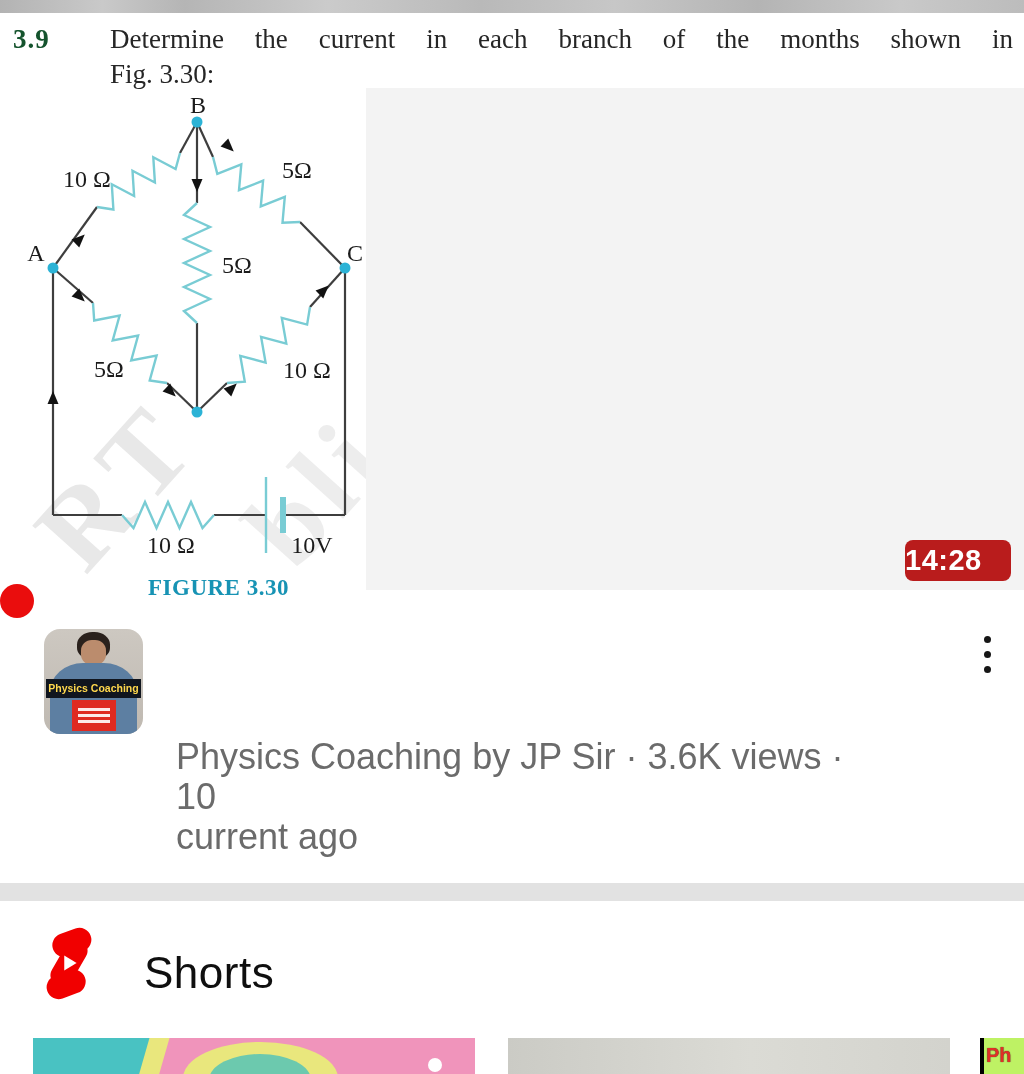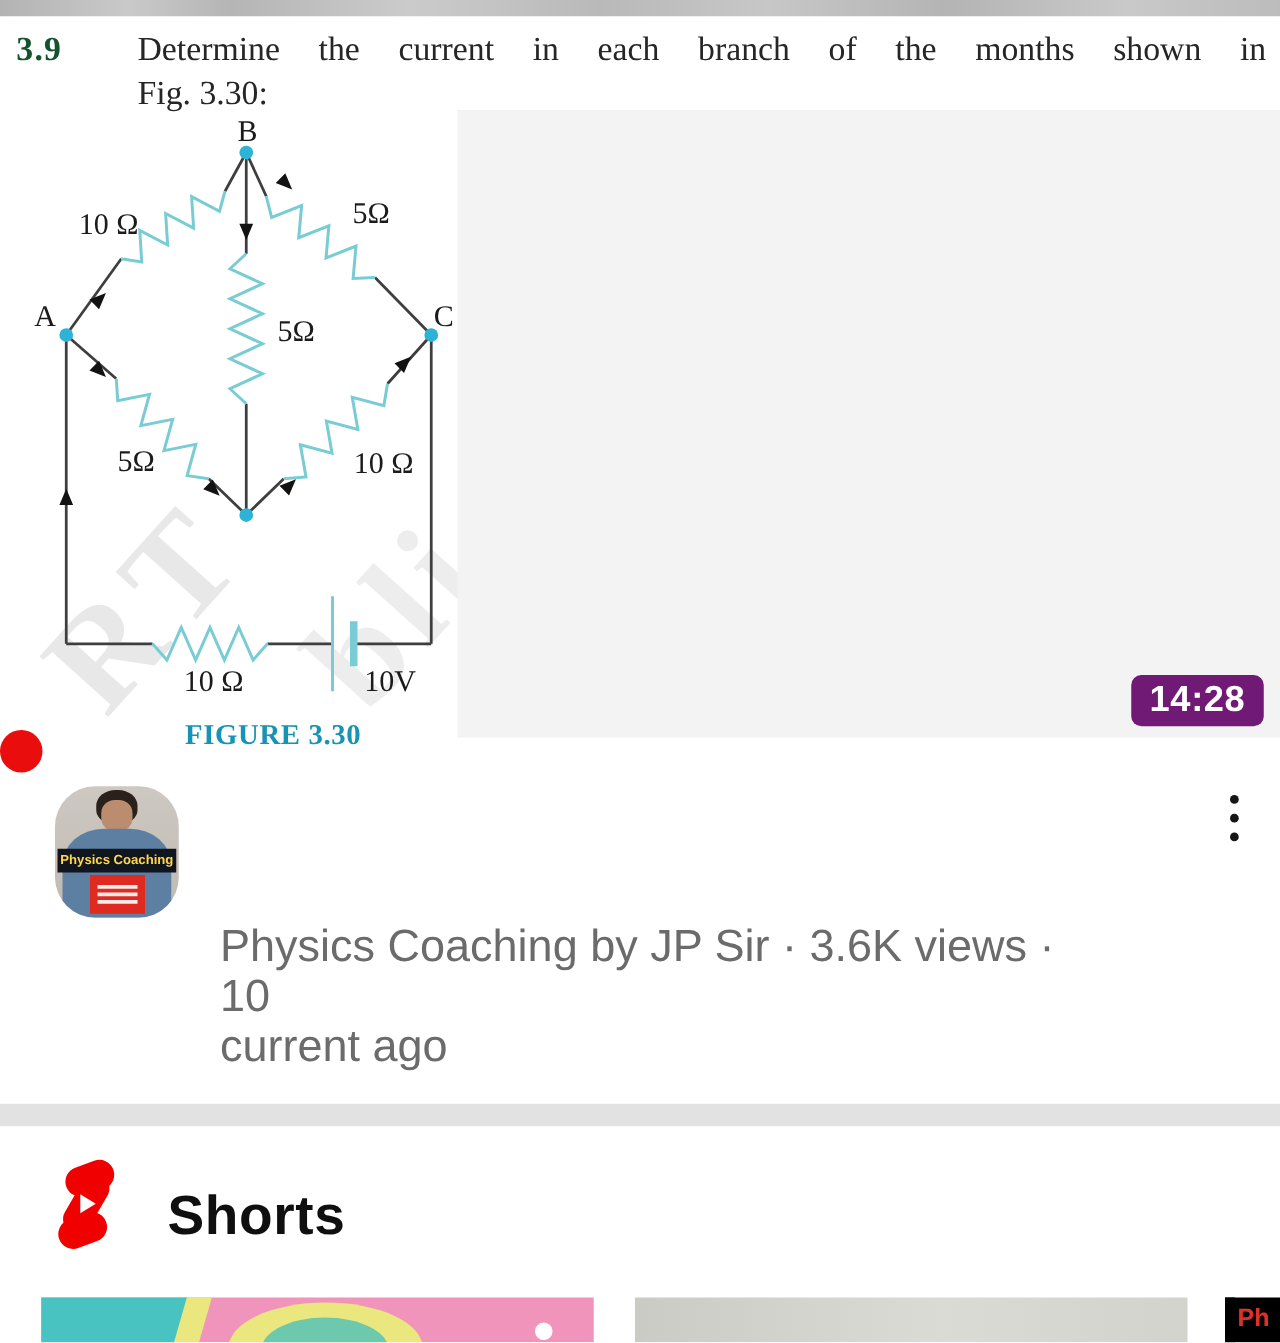--- a/index.html
+++ b/index.html
@@ -21,56 +21,56 @@
            text-align:justify;text-align-last:justify;word-spacing:6px}
   #q-line2{left:110px;top:59px;font-size:27px;color:#262626}
   #wm-left{left:28px;top:420px;font-size:112px;color:rgba(110,110,110,.16);
            transform:rotate(-48deg);letter-spacing:14px;font-weight:bold}
   #wm-right{left:242px;top:428px;font-size:112px;color:rgba(110,110,110,.12);
            transform:rotate(-48deg);letter-spacing:8px;font-weight:bold}
   #gray-panel{left:366px;top:88px;width:658px;height:502px;background:#f3f3f3}
   #circuit{left:0;top:0;width:380px;height:620px}
   .clab{font-family:"Liberation Serif",serif;font-size:24px;fill:#1b1b1b}
   #fig-caption{left:148px;top:575px;font-size:23px;font-weight:bold;color:#1793b4;letter-spacing:.5px}
-  #duration-badge{left:905px;top:540px;width:106px;height:41px;background:#701a75;border-radius:8px;
-    color:#fff;font-size:29px;font-weight:bold;text-align:center;line-height:41px;letter-spacing:.5px}
+  #duration-badge{left:905px;top:540px;width:106px;height:41px;background:#b91c1c;border-radius:8px;
+    color:#fff;font-size:29px;font-weight:bold;line-height:41px;letter-spacing:.5px}
   #red-dot{left:0;top:584px;width:34px;height:34px;border-radius:50%;background:#ea0d0d}
 
   
-  #avatar{left:44px;top:629px;width:99px;height:105px;border-radius:32px;overflow:hidden;
+  #avatar{left:44px;top:629px;width:99px;height:105px;border-radius:16px;overflow:hidden;
           background:linear-gradient(180deg,#cdc8c1,#bfb9b1)}
   .av-hair{position:absolute;left:33%;top:3%;width:34%;height:26%;background:#2a211c;border-radius:46% 46% 40% 40%}
   .av-face{position:absolute;left:37%;top:10%;width:26%;height:24%;background:#bb8c6d;border-radius:42%}
   .av-shirt{position:absolute;left:6%;top:32%;width:88%;height:72%;background:#5d7fa2;border-radius:38% 38% 0 0}
   .av-banner{position:absolute;left:2%;top:48%;width:96%;height:18%;background:#10151e;color:#ffd84d;
              font-size:10.5px;font-weight:bold;text-align:center;line-height:19px;white-space:nowrap;overflow:hidden}
   .av-red{position:absolute;left:28%;top:68%;width:45%;height:29%;background:#df2a21;
           display:flex;flex-direction:column;justify-content:center;align-items:center;gap:3px}
   .av-red i{display:block;width:70%;height:3px;background:rgba(255,255,255,.9)}
   #title{left:176px;top:630px;width:785px;font-size:31px;font-weight:bold;color:#0d0d0d;line-height:46px}
   #kebab{left:984px;top:636px;cursor:pointer}
   #kebab i{display:block;width:7px;height:7px;border-radius:50%;background:#161616;margin-bottom:8px}
   #meta{left:176px;top:737px;width:700px;font-size:36px;color:#6b6b6b;line-height:40px}
 
   #divider{left:0;top:883px;width:1024px;height:18px;background:#e2e2e2}
 
   
   #shorts-logo{left:45px;top:923px;width:48px;height:80px}
-  #shorts-label{left:134px;top:948px;font-size:44px;font-weight:bold;color:#0f0f0f;letter-spacing:.5px}
+  #shorts-label{left:144px;top:948px;font-size:44px;font-weight:normal;color:#0f0f0f;letter-spacing:.5px}
 
   
   #thumb1{left:33px;top:1038px;width:442px;height:36px;background:#f094bb;overflow:hidden}
   .t1b{position:absolute;left:-22px;top:-42px;width:152px;height:108px;background:#e9e77d;transform:rotate(16deg)}
   .t1a{position:absolute;left:-12px;top:-34px;width:122px;height:96px;background:#49c2c2;transform:rotate(16deg)}
   .t1c{position:absolute;left:150px;top:4px;width:155px;height:72px;background:#e9e77d;border-radius:50%}
   .t1d{position:absolute;left:176px;top:16px;width:102px;height:52px;background:#6cc9ae;border-radius:50%}
   .t1e{position:absolute;left:395px;top:20px;width:14px;height:14px;border-radius:50%;background:#fff}
   #thumb2{left:508px;top:1038px;width:442px;height:36px;
           background:linear-gradient(90deg,#cbcbc5,#dbdbd5 55%,#d3d3cd)}
-  #thumb3{left:980px;top:1038px;width:44px;height:36px;background:#000000;border-left:8px solid #000000;overflow:hidden}
+  #thumb3{left:980px;top:1038px;width:44px;height:36px;background:#bef264;border-left:4px solid #000000;overflow:hidden}
   #thumb3 span{color:#e03025;font-weight:bold;font-size:20px;line-height:34px;margin-left:2px;
                text-shadow:0 0 1px #223;display:inline-block}
 </style>
 </head>
 <body>
 
 <div class="screen">
 
   <div class="abs" id="top-strip"></div>
 

